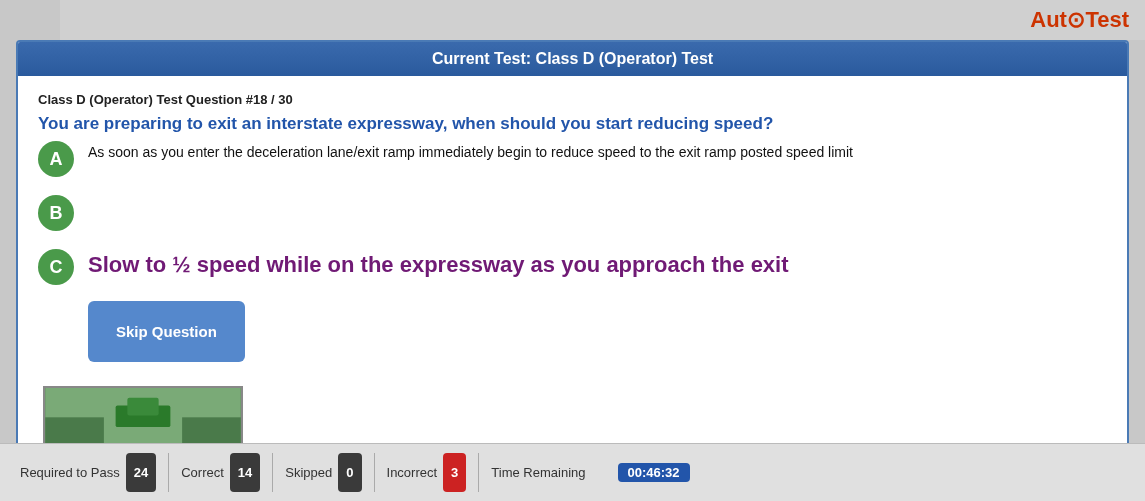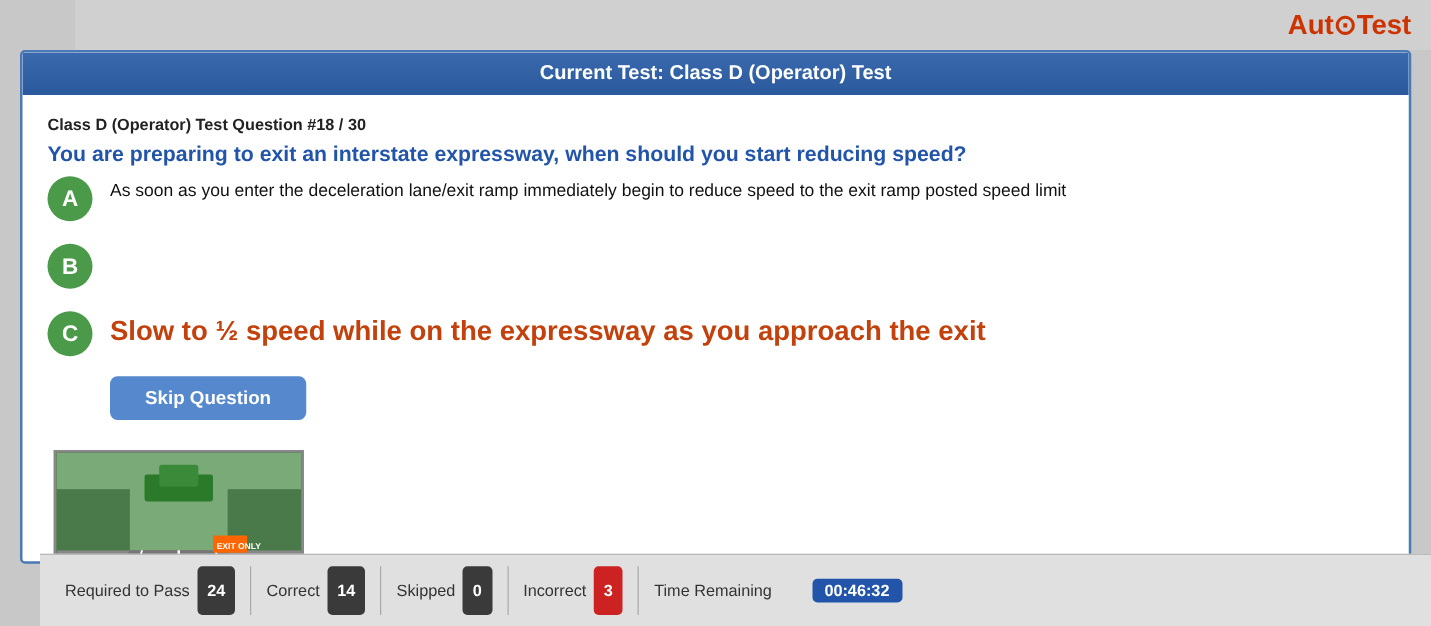--- a/index.html
+++ b/index.html
@@ -119,36 +119,36 @@
     .answer-text {
       font-size: 14px;
       color: #111;
       line-height: 1.4;
       padding-top: 4px;
     }
 
     .answer-text.large {
       font-size: 22px;
       font-weight: bold;
-      color: #c2410c;
+      color: #701a75;
       line-height: 1.3;
     }
 
     
     .skip-btn-wrap {
       margin-top: 10px;
       margin-left: 50px;
     }
 
     .skip-button {
       background: #5588cc;
       color: white;
       border: none;
       border-radius: 6px;
-      padding: 9px 28px;
+      padding: 22px 28px;
       font-size: 15px;
       font-weight: bold;
       cursor: pointer;
     }
 
     
     .right-content {
       width: 210px;
       display: flex;
       flex-direction: column;
@@ -188,21 +188,20 @@
     .status-bar {
       position: absolute;
       bottom: 0; left: 0; right: 0;
       height: 58px;
       background: #e0e0e0;
       border-top: 1px solid #bbb;
       display: flex;
       align-items: center;
       padding: 0 20px;
       gap: 0;
-      margin-left: 32px;
     }
 
     .status-item {
       display: flex;
       align-items: center;
       gap: 6px;
       padding: 0 12px;
       border-right: 1px solid #aaa;
       font-size: 13px;
       color: #222;

